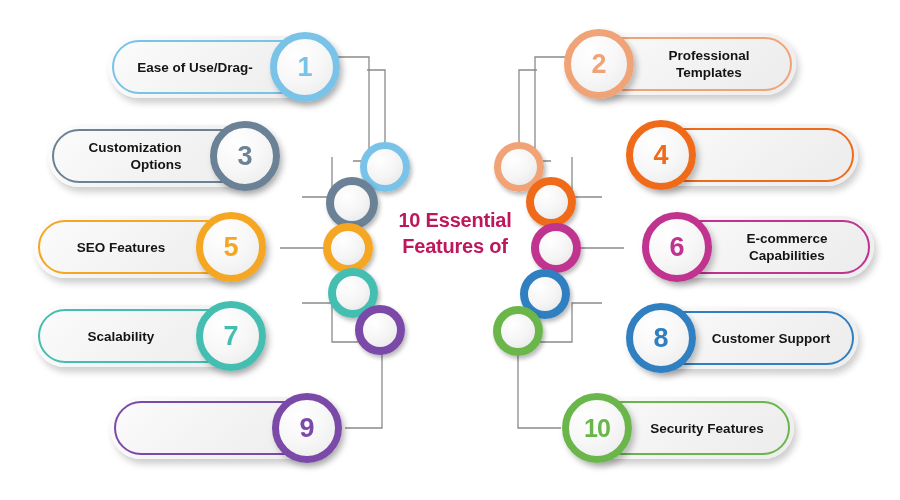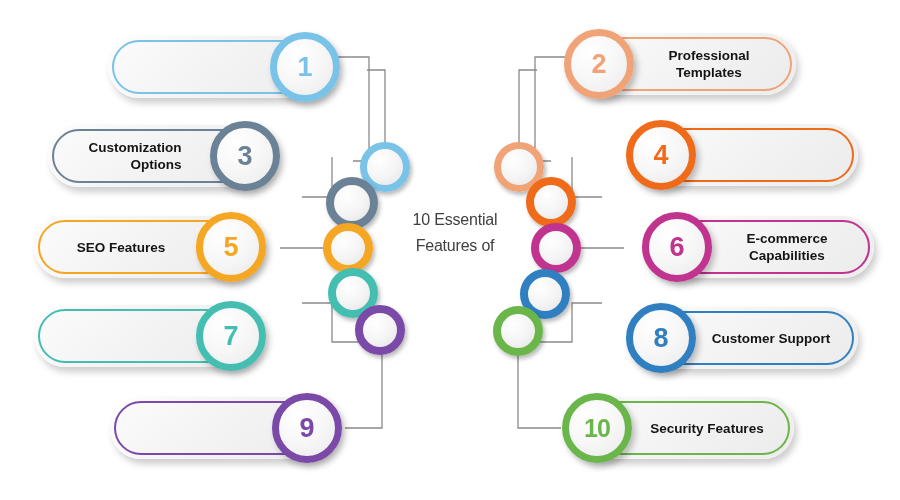--- a/index.html
+++ b/index.html
@@ -13,24 +13,24 @@
 
   
   #connectors{position:absolute;left:0;top:0;width:900px;height:500px;}
 
   
   .center-title{
     position:absolute;
     left:375px;top:207px;
     width:160px;
     text-align:center;
-    font-size:16px;
-    font-weight:normal;
+    font-size:20px;
+    font-weight:bold;
     line-height:26px;
-    color:#404040;
+    color:#be185d;
     letter-spacing:-0.2px;
   }
 
   
   .node{
     position:absolute;
     border-radius:50%;
     box-sizing:border-box;
     background:radial-gradient(circle at 35% 30%, #ffffff 0%, #f4f4f4 55%, #e2e2e2 100%);
     box-shadow:2px 3px 4px rgba(0,0,0,.28);
@@ -128,20 +128,21 @@
   <div class="center-title">
     <div>10 Essential</div>
     <div>Features of</div>
   </div>
 
   <div id="pills-layer">
       <div class="pill" style="left: 108px; top: 36px; width: 226px;">
         <div class="pill-inner" style="border-color: rgb(121, 194, 232);"></div>
         <div class="pill-label" style="left: 14px; right: 66px;">
           <div>
+            <div>Ease of Use/Drag-</div>
           </div>
         </div>
         <div class="badge" style="border-color: rgb(121, 194, 232); color: rgb(121, 194, 232); right: -6px;">
           <span>1</span>
         </div>
       </div>
       <div class="pill" style="left: 570px; top: 33px; width: 226px;">
         <div class="pill-inner" style="border-color: rgb(240, 163, 119);"></div>
         <div class="pill-label" style="left: 66px; right: 14px;">
           <div>
@@ -189,20 +190,25 @@
             <div>E-commerce</div>
             <div>Capabilities</div>
           </div>
         </div>
         <div class="badge" style="border-color: rgb(192, 51, 143); color: rgb(192, 51, 143); left: -6px;">
           <span>6</span>
         </div>
       </div>
       <div class="pill" style="left: 34px; top: 305px; width: 226px;">
         <div class="pill-inner" style="border-color: rgb(68, 190, 177);"></div>
+        <div class="pill-label" style="left: 14px; right: 66px;">
+          <div>
+            <div>Scalability</div>
+          </div>
+        </div>
         <div class="badge" style="border-color: rgb(68, 190, 177); color: rgb(68, 190, 177); right: -6px;">
           <span>7</span>
         </div>
       </div>
       <div class="pill" style="left: 632px; top: 307px; width: 226px;">
         <div class="pill-inner" style="border-color: rgb(47, 127, 193);"></div>
         <div class="pill-label" style="left: 66px; right: 14px; justify-content: center;">
           <div>
             <div>Customer Support</div>
           </div>

